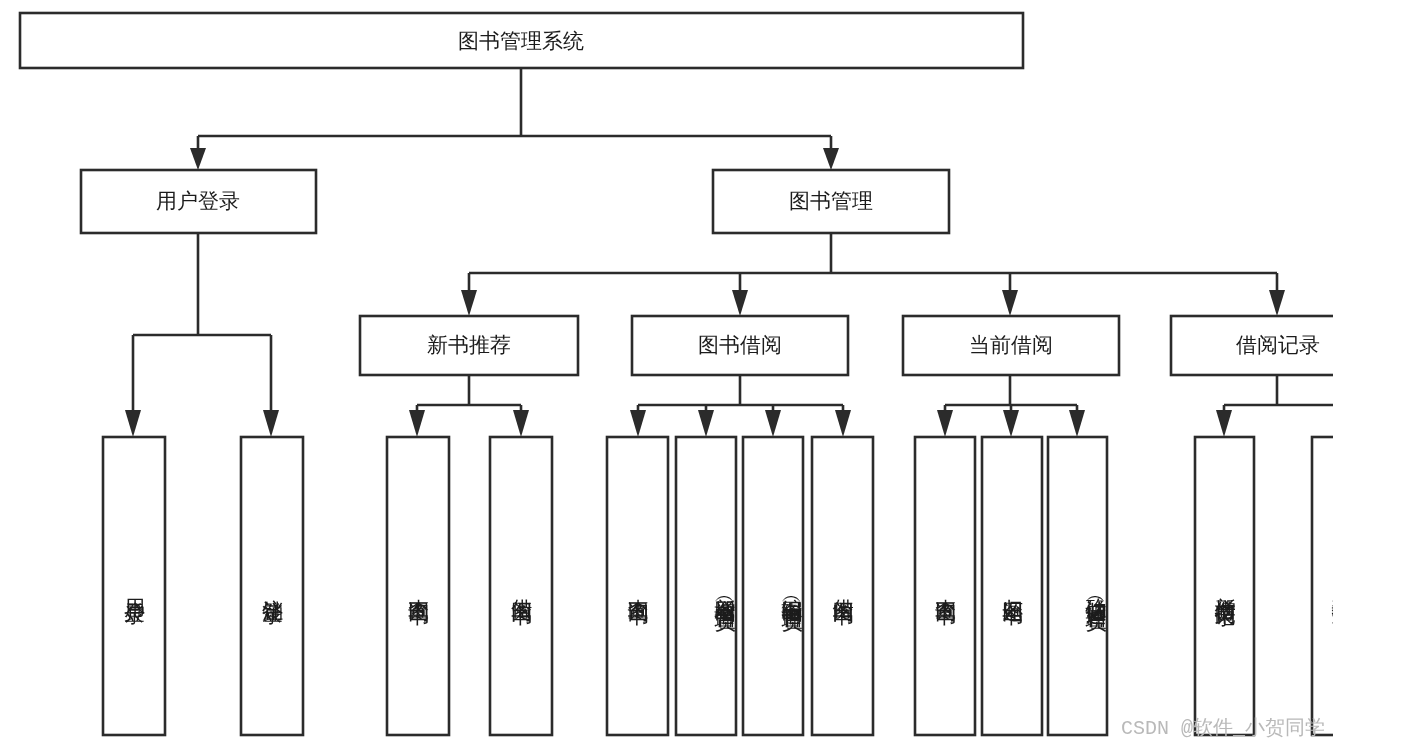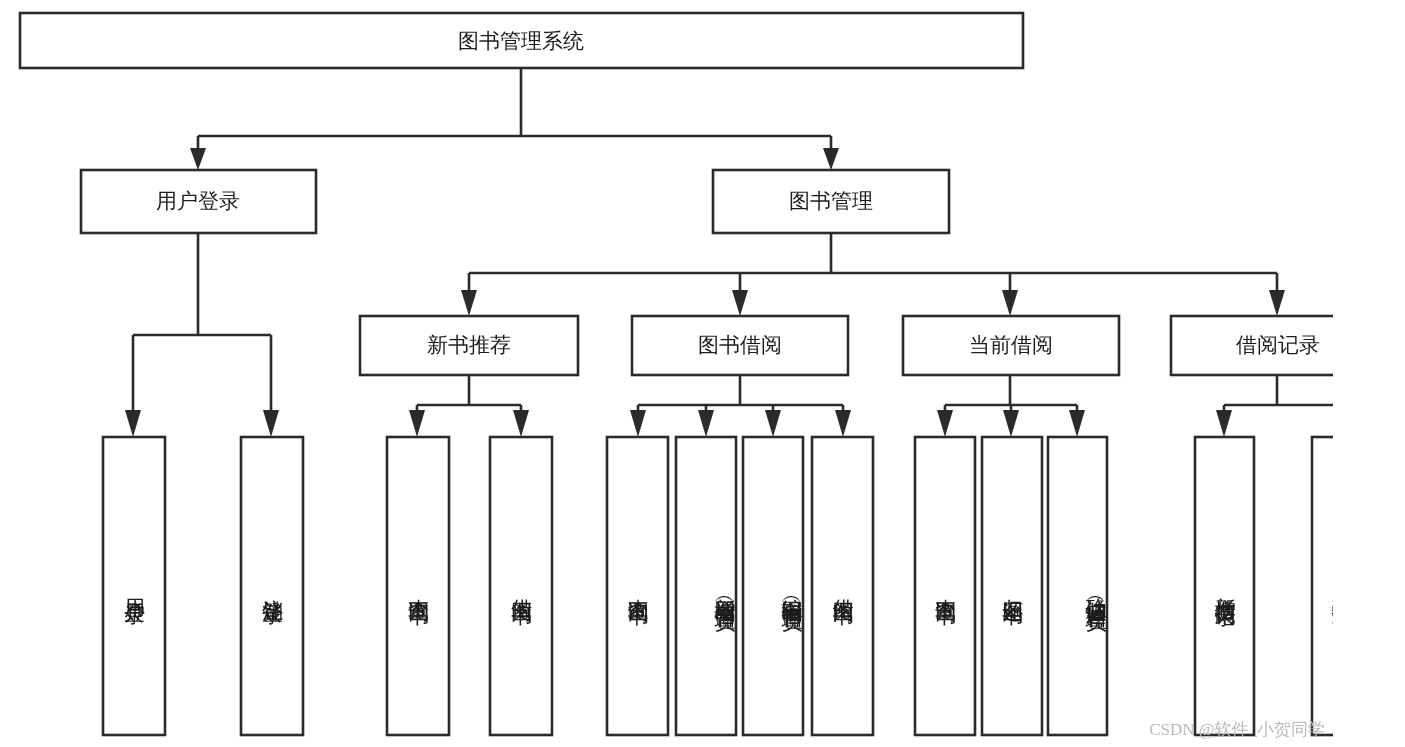--- a/index.html
+++ b/index.html
@@ -58,22 +58,22 @@
     color: #1c1c1c;
     letter-spacing: 2px;
     white-space: nowrap;
     pointer-events: none;
     user-select: none;
   }
   .watermark {
     position: absolute;
     right: 8px;
     bottom: 6px;
-    font-family: Liberation Serif, serif;
-    font-size: 17px;
+    font-family: Liberation Mono, monospace;
+    font-size: 20px;
     color: #b9b9b9;
     white-space: nowrap;
     user-select: none;
   }
 </style>
 </head>
 <body>
 
 <div id="diagram-root">
 

